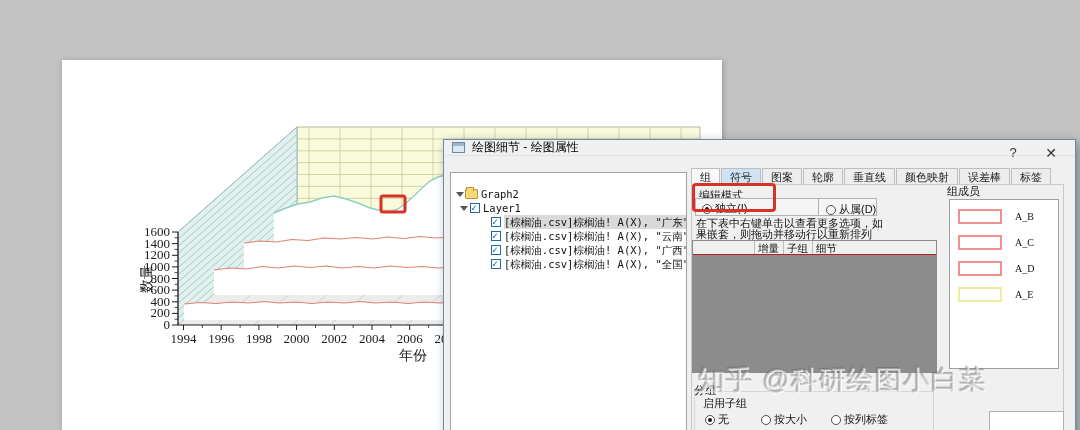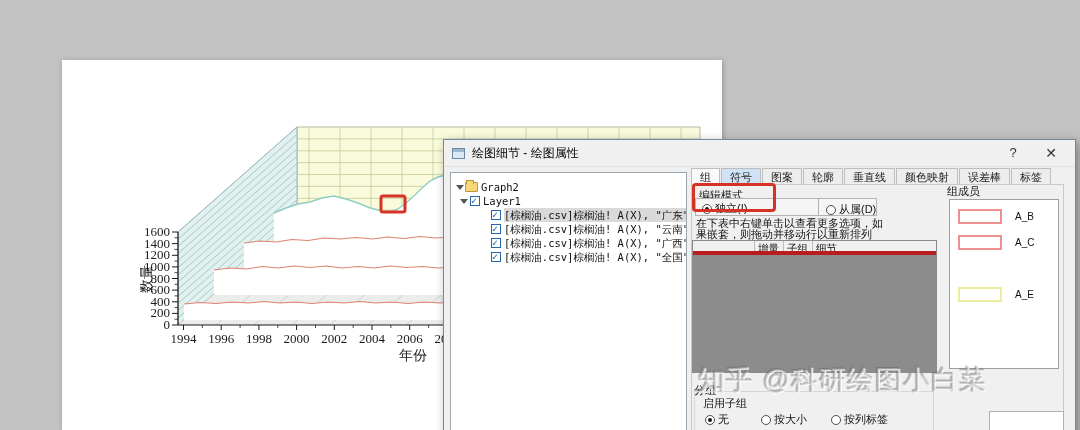--- a/index.html
+++ b/index.html
@@ -6,21 +6,21 @@
   *{box-sizing:border-box;}
   #screen{position:relative;width:1080px;height:430px;overflow:hidden;background:#c2c2c2;
           font-family:"Liberation Sans","DejaVu Sans",sans-serif;}
   
   #page{position:absolute;left:62px;top:60px;width:660px;height:370px;background:#ffffff;
         box-shadow:1px 1px 5px rgba(0,0,0,.25);}
   #chart-svg{position:absolute;left:62px;top:60px;width:660px;height:370px;}
   
   #dialog{position:absolute;left:443px;top:139px;width:633px;height:300px;background:#f0f0f0;
           border:1px solid #6d8ba3;box-shadow:3px 3px 10px rgba(0,0,0,.35);z-index:10;}
-  #titlebar{position:absolute;left:0;top:0;right:0;height:27px;background:#f0f0f0;
+  #titlebar{position:absolute;left:0;top:0;right:0;height:16px;background:#f0f0f0;
             border-bottom:1px solid #e2e2e2;display:flex;align-items:center;}
   #title-icon{width:13px;height:11px;margin:0 7px 0 8px;border:1px solid #6a8aa5;background:#dce9f5;position:relative;}
   #title-icon::before{content:"";position:absolute;left:0;top:0;right:0;height:3px;background:#9db8cc;}
   #title-text{font-size:12px;color:#000;}
   .titlebtn{width:30px;height:22px;text-align:center;line-height:22px;font-size:13px;color:#333;cursor:default;}
   #btn-help{position:absolute;right:47px;top:2px;}
   #btn-close{position:absolute;right:9px;top:2px;font-size:14px;}
   
   #treepanel{position:absolute;left:6px;top:32px;width:237px;height:268px;background:#fff;
              border:1px solid #9aa5ad;overflow:hidden;}
@@ -48,29 +48,29 @@
            border:1px solid #c9c9c9;}
   .lbl{position:absolute;font-size:11px;color:#111;white-space:nowrap;}
   #editbox{position:absolute;left:3px;top:13px;width:124px;height:18px;border:1px solid #b3b3b3;background:#f5f5f5;}
   #editbox2{position:absolute;left:127px;top:13px;width:58px;height:18px;border:1px solid #b3b3b3;
             border-left:none;background:#f5f5f5;}
   .radio{display:inline-block;width:10px;height:10px;border:1px solid #4e4e4e;border-radius:50%;
          background:#fff;vertical-align:-1px;margin-right:3px;position:relative;flex:0 0 auto;}
   .radio.sel::after{content:"";position:absolute;left:2px;top:2px;width:4px;height:4px;border-radius:50%;background:#1a1a1a;}
   .radrow{position:absolute;display:flex;align-items:center;font-size:11px;color:#111;white-space:nowrap;}
   #grid-table{position:absolute;left:0px;top:55px;width:245px;height:133px;border:1px solid #8a8a8a;background:#8c8c8c;}
-  #grid-head{display:flex;height:14px;background:#f0f0f0;border-bottom:4px solid #b91c1c;
+  #grid-head{display:flex;height:14px;background:#f0f0f0;border-bottom:1px solid #b91c1c;
              font-size:10.5px;color:#111;}
   .gh{border-right:1px solid #bdbdbd;padding:0 3px;line-height:14px;white-space:nowrap;overflow:hidden;}
   #groupbox{position:absolute;left:2px;top:206px;width:240px;height:60px;border:1px solid #d6d6d6;}
   
   #members-box{position:absolute;left:505px;top:59px;width:110px;height:170px;background:#fff;border:1px solid #a0a0a0;}
   .mrow{position:absolute;left:0;width:100%;height:18px;display:flex;align-items:center;}
   .swatch{width:44px;height:15px;background:#fff;border:2px solid #f08f8f;margin-left:8px;flex:0 0 auto;}
-  .mname{font-family:Liberation Sans, sans-serif;font-size:10px;color:#111;margin-left:13px;}
+  .mname{font-family:Liberation Serif, serif;font-size:10px;color:#111;margin-left:13px;}
   #corner-box{position:absolute;left:545px;top:271px;width:75px;height:29px;background:#fff;border:1px solid #b0b0b0;}
   
   .red-rect{position:absolute;border:3px solid #d63226;border-radius:4px;background:transparent;z-index:12;}
   #dlg-red{left:248px;top:43px;width:84px;height:29px;}
   
   #watermark{position:absolute;left:698px;top:362px;z-index:50;font-size:27px;letter-spacing:1px;
              color:rgba(185,185,185,.55);pointer-events:none;white-space:nowrap;
              text-shadow:1px 1px 0 rgba(255,255,255,.85),-1px -1px 1px rgba(100,100,100,.55);}
   text{font-family:"Liberation Serif","DejaVu Serif",serif;fill:#1a1a1a;}
 </style>
@@ -155,21 +155,21 @@
 
   <div id="dialog">
     <div id="titlebar">
       <span id="title-icon"></span>
       <span id="title-text">绘图细节 - 绘图属性</span>
       <span id="btn-help" class="titlebtn">?</span>
       <span id="btn-close" class="titlebtn">✕</span>
     </div>
 
     <div id="treepanel">
-      <div class="trow" style="margin-top:7px;padding-left:4px;">
+      <div class="trow" style="margin-top:14px;padding-left:4px;">
         <span class="tw"></span>
         <span class="folder"></span>
         <span>Graph2</span>
       </div>
       <div class="trow" style="padding-left:8px;">
         <span class="tw"></span>
         <span class="cb"></span>
         <span>Layer1</span>
       </div>
       <div class="trow" style="padding-left:38px;">
@@ -247,20 +247,24 @@
     <span class="lbl" style="left:503px;top:44px;">组成员</span>
     <div id="members-box">
       <div class="mrow" style="top:7px;">
         <span class="swatch" style="border-color: rgb(240, 143, 143);"></span>
         <span class="mname">A_B</span>
       </div>
       <div class="mrow" style="top:33px;">
         <span class="swatch" style="border-color: rgb(240, 143, 143);"></span>
         <span class="mname">A_C</span>
       </div>
+      <div class="mrow" style="top:59px;">
+        <span class="swatch" style="border-color: rgb(240, 143, 143);"></span>
+        <span class="mname">A_D</span>
+      </div>
       <div class="mrow" style="top:85px;">
         <span class="swatch" style="border-color: rgb(236, 236, 158);"></span>
         <span class="mname">A_E</span>
       </div>
     </div>
     <div id="corner-box"></div>
 
     <div id="dlg-red" class="red-rect"></div>
   </div>
 

